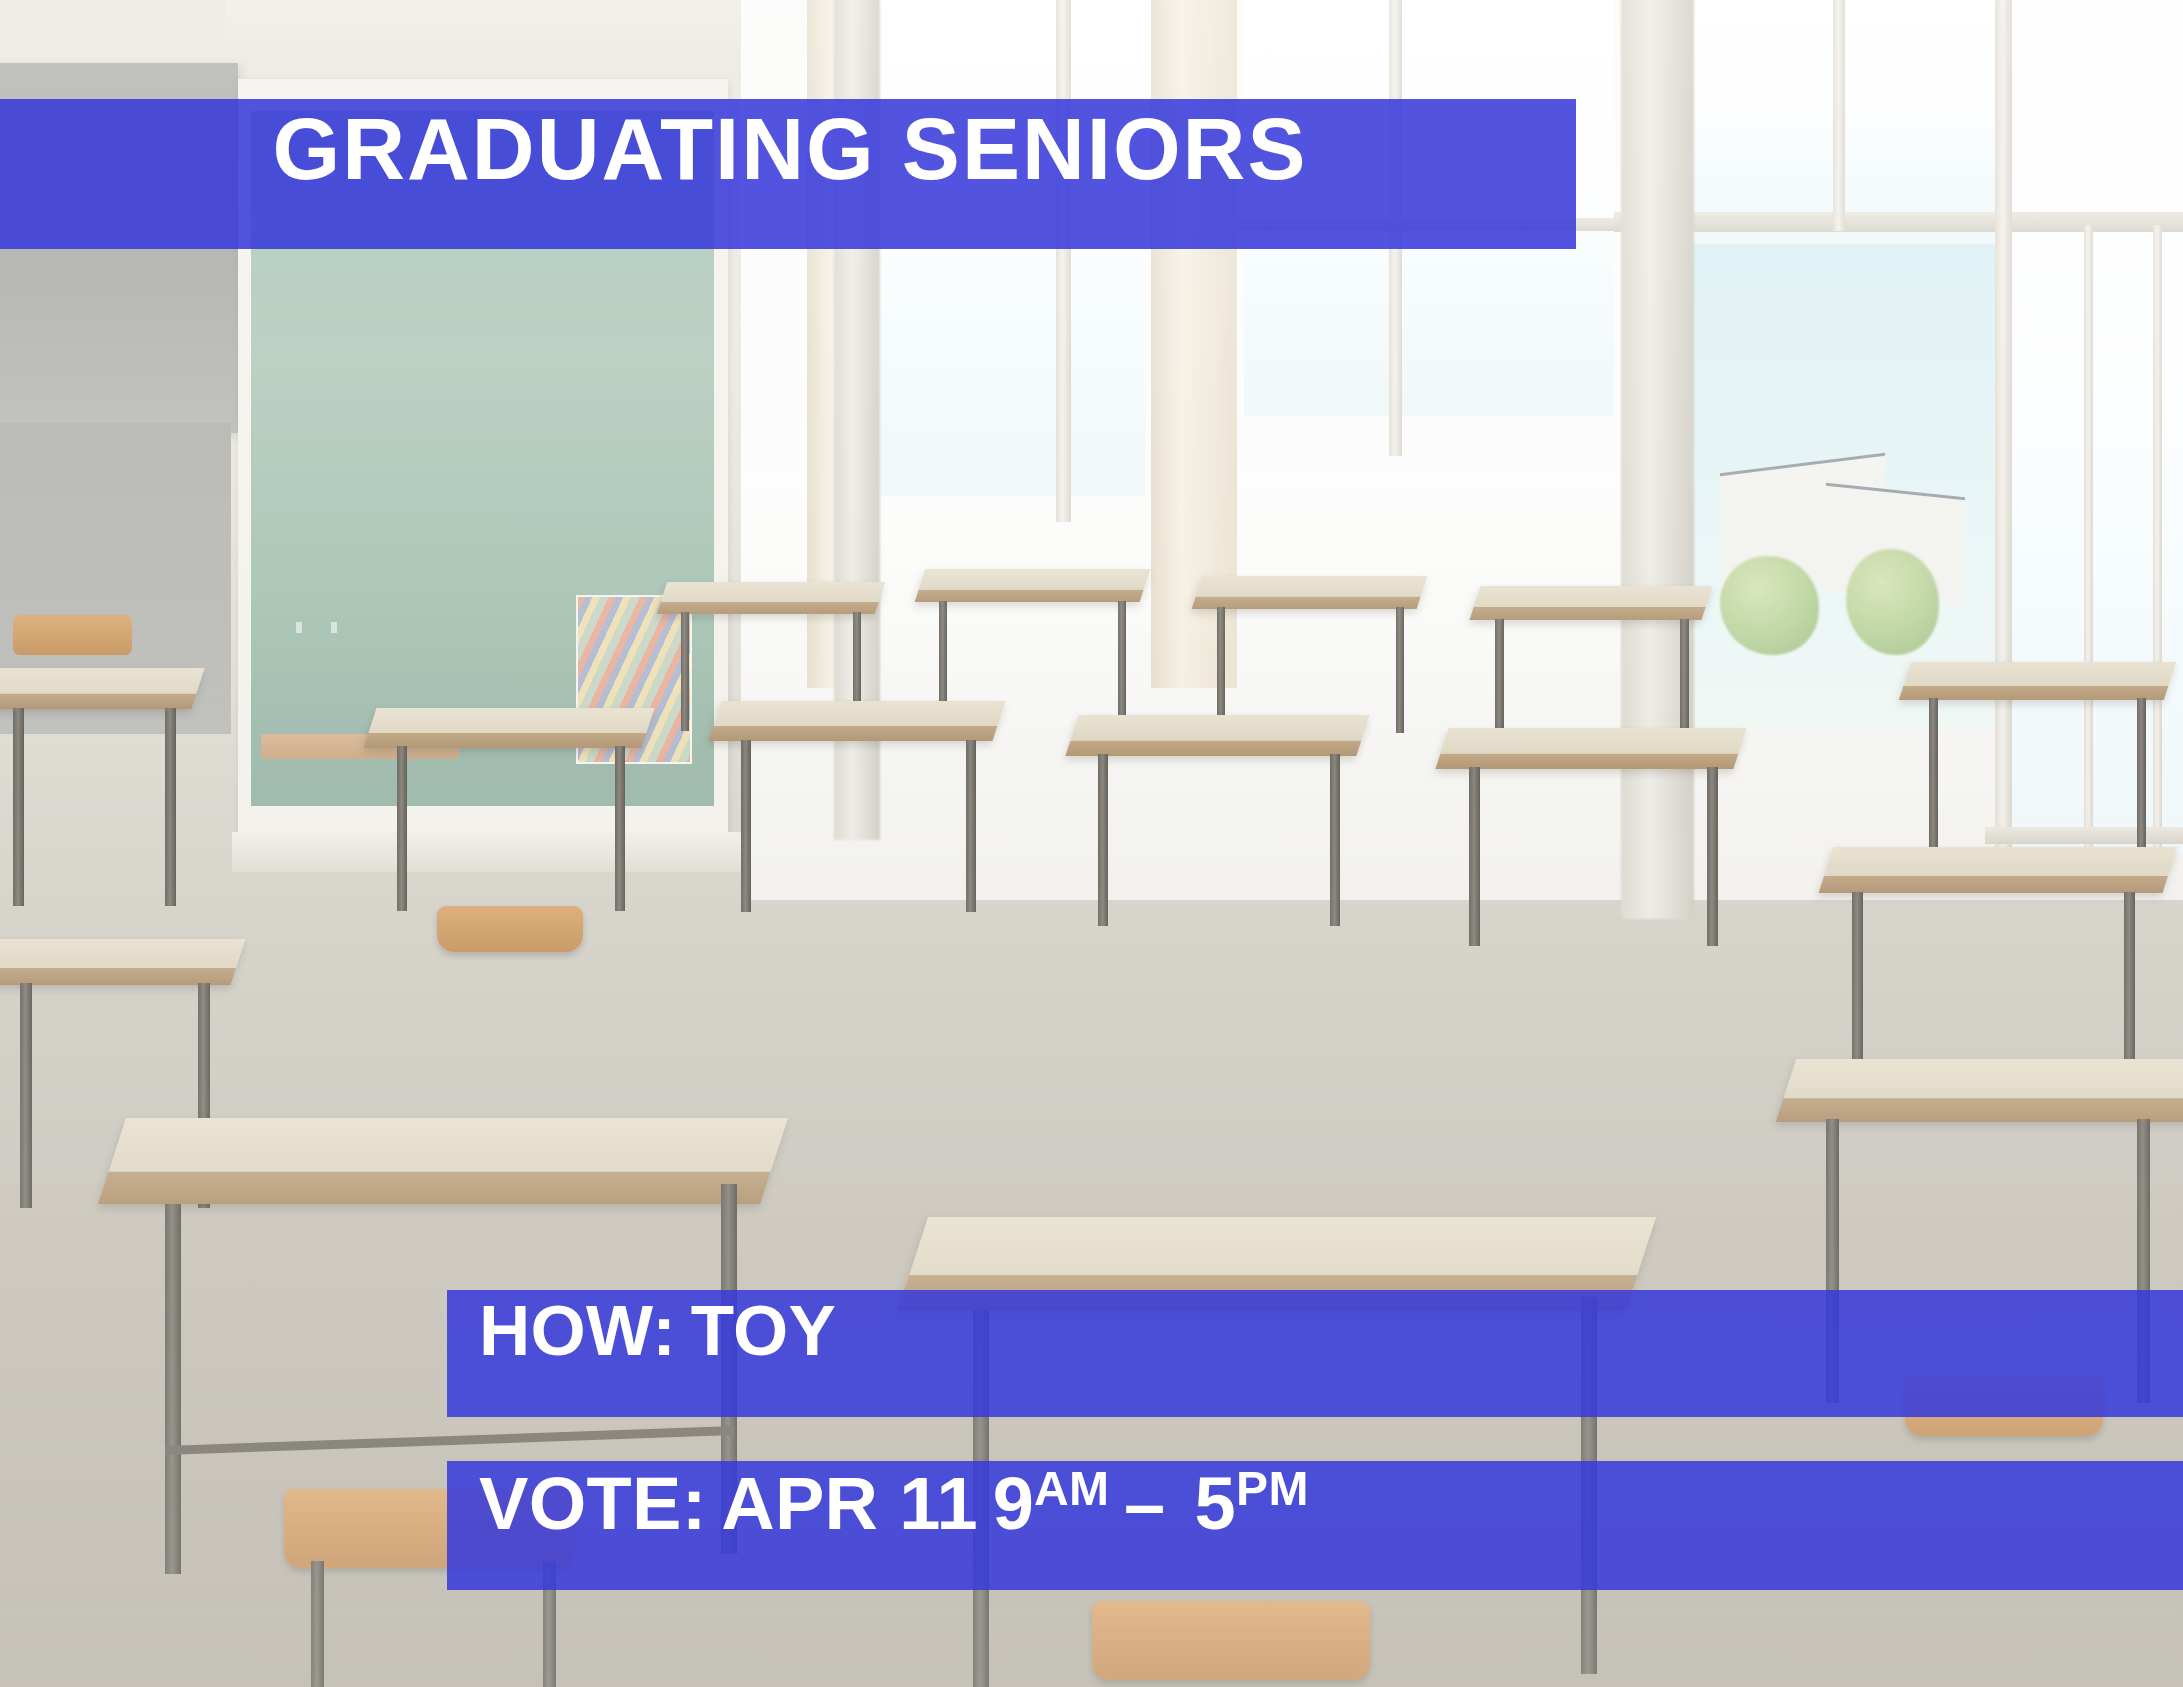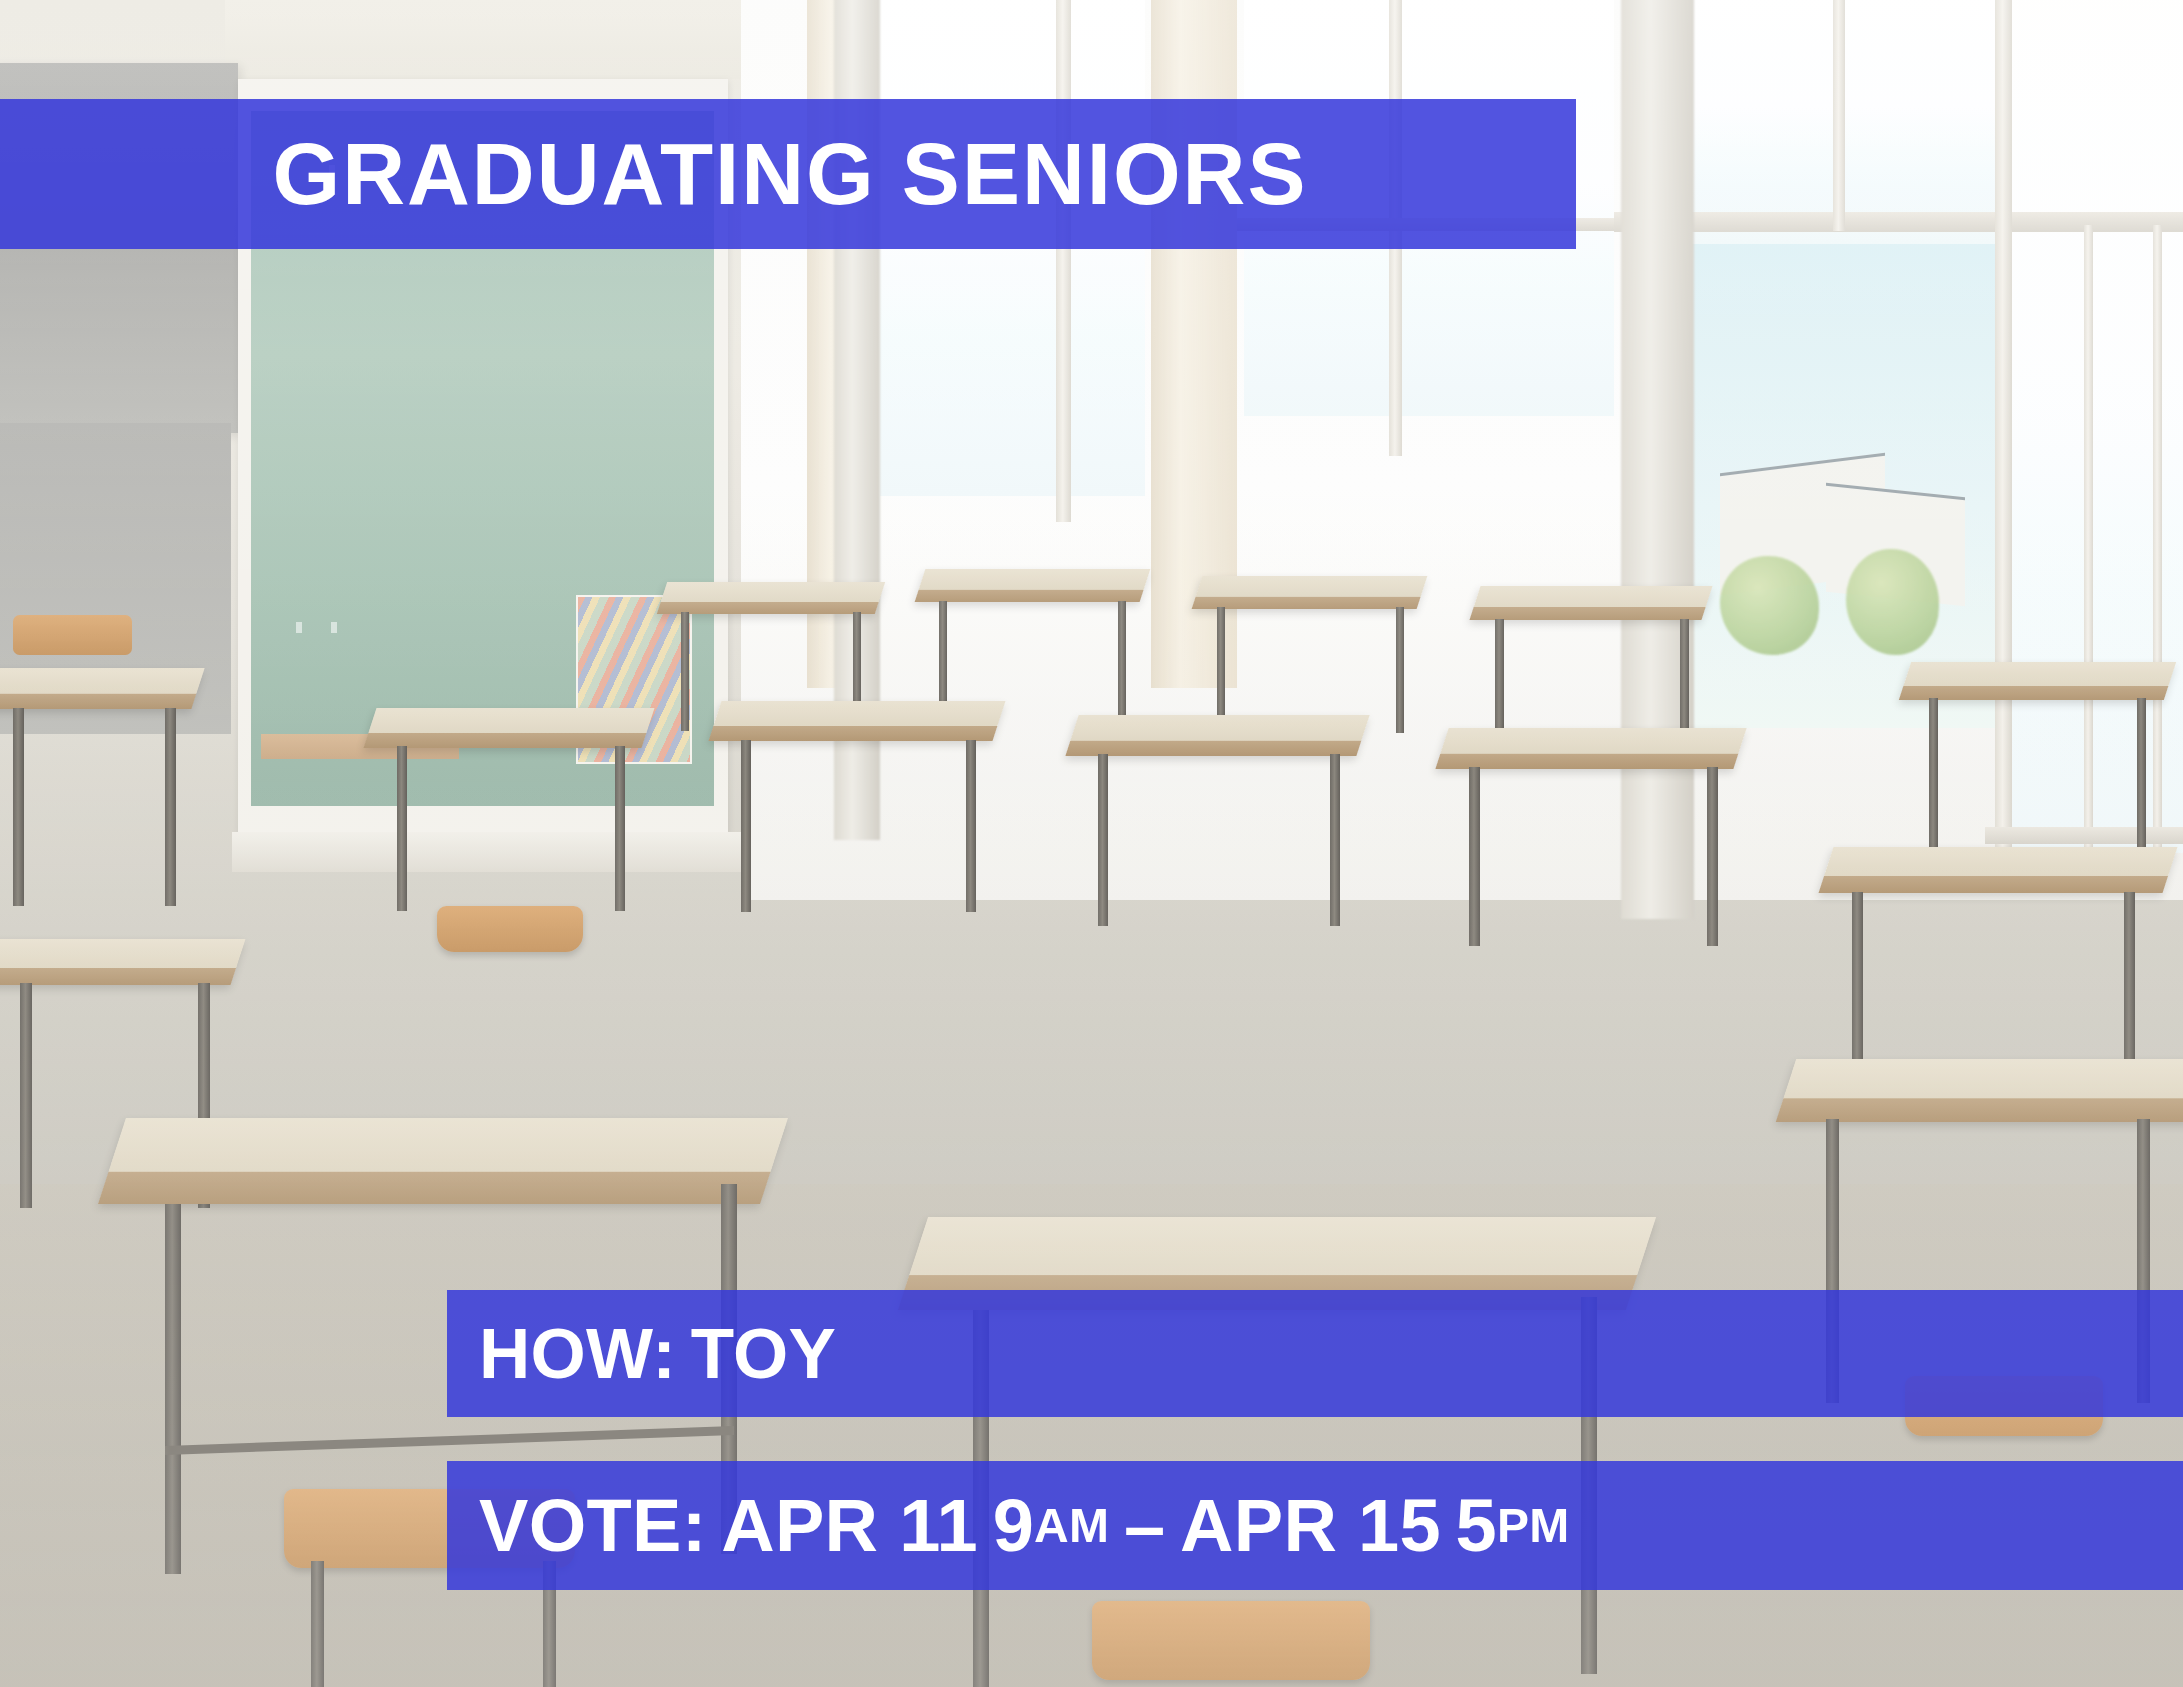--- a/index.html
+++ b/index.html
@@ -163,21 +163,21 @@
   }
   .haze {
     position: absolute; inset: 0;
     background: linear-gradient(to bottom, rgba(255,255,255,.30), rgba(255,255,255,.12) 45%, rgba(255,255,255,.26));
   }
 
   
   .band {
     position: absolute;
     display: flex;
-    align-items: center;
+    align-items: flex-start;
     color: #ffffff;
     font-weight: 700;
     letter-spacing: 0.3px;
     white-space: nowrap;
   }
 
   #band-top {
     left: 0px; top: 99px; width: 1576px; height: 150px;
     background: rgba(53, 56, 219, 0.86);
     justify-content: center;
@@ -398,20 +398,19 @@
   <div class="band" id="band-when">
     <span class="big">VOTE:</span>
     <span class="sp"></span>
     <span class="big">APR 11</span>
     <span class="sp"></span>
     <span class="big">9</span>
       <span class="small">AM</span>
     <span class="sp"></span>
     <span class="big">–</span>
     <span class="sp"></span>
-    <span class="big">APR 15</span>
     <span class="sp"></span>
     <span class="big">5</span>
       <span class="small">PM</span>
   </div>
 
 </div>
 
 
 </body></html>

